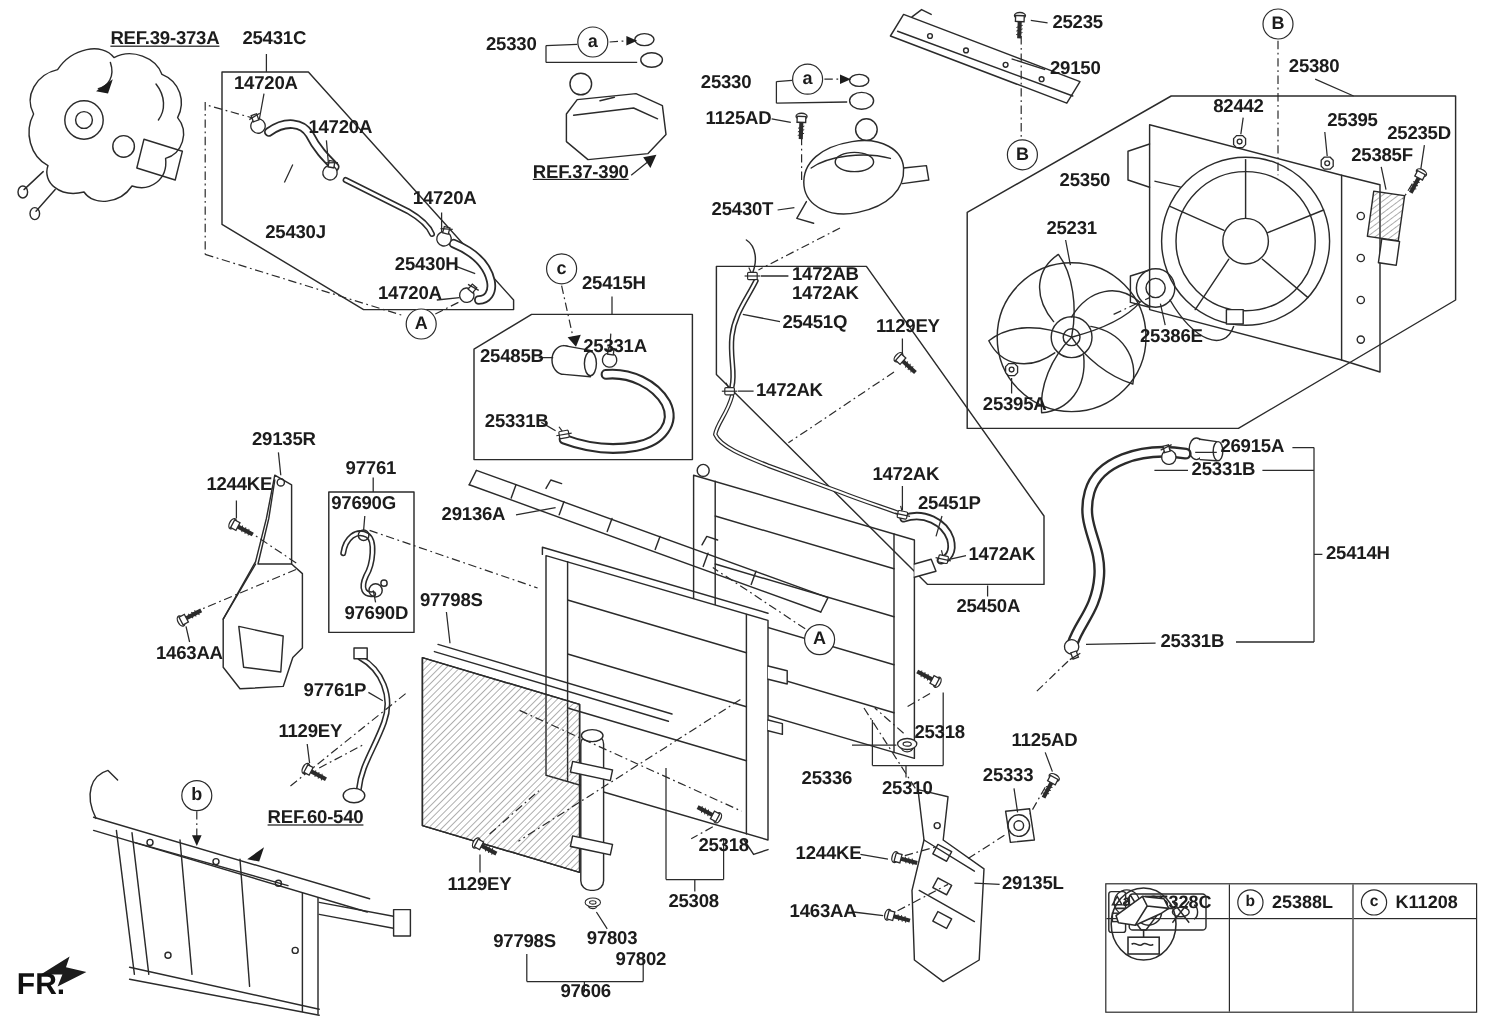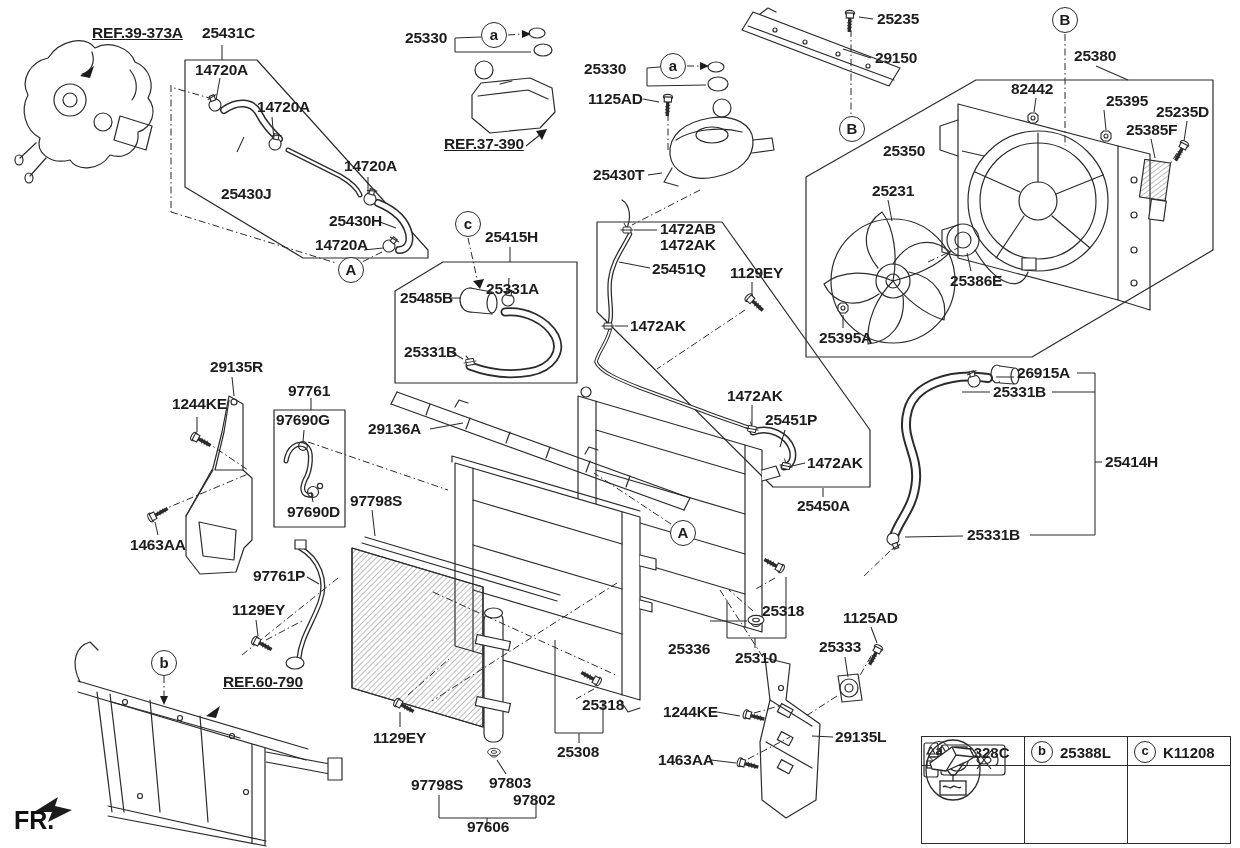--- a/index.html
+++ b/index.html
@@ -436,21 +436,21 @@
       <div class="plabel" style="left: 797px; top: 498px;">25450A</div>
       <div class="plabel" style="left: 1017px; top: 365px;">26915A</div>
       <div class="plabel" style="left: 993px; top: 384px;">25331B</div>
       <div class="plabel" style="left: 1105px; top: 454px;">25414H</div>
       <div class="plabel" style="left: 967px; top: 527px;">25331B</div>
       <div class="plabel" style="left: 762px; top: 603px;">25318</div>
       <div class="plabel" style="left: 668px; top: 613px; margin-top: 28px;">25336</div>
       <div class="plabel" style="left: 735px; top: 650px;">25310</div>
       <div class="plabel" style="left: 819px; top: 639px;">25333</div>
       <div class="plabel" style="left: 843px; top: 610px;">1125AD</div>
-      <div class="plabel u b" style="left: 223px; top: 674px;">REF.60-790</div>
+      <div class="plabel u b" style="left: 223px; top: 674px;">REF.60-540</div>
       <div class="plabel" style="left: 373px; top: 730px;">1129EY</div>
       <div class="plabel" style="left: 582px; top: 697px;">25318</div>
       <div class="plabel" style="left: 557px; top: 744px;">25308</div>
       <div class="plabel" style="left: 411px; top: 777px;">97798S</div>
       <div class="plabel" style="left: 489px; top: 775px;">97803</div>
       <div class="plabel" style="left: 513px; top: 792px;">97802</div>
       <div class="plabel" style="left: 467px; top: 819px;">97606</div>
       <div class="plabel" style="left: 663px; top: 704px;">1244KE</div>
       <div class="plabel" style="left: 658px; top: 752px;">1463AA</div>
       <div class="plabel" style="left: 835px; top: 729px;">29135L</div>

